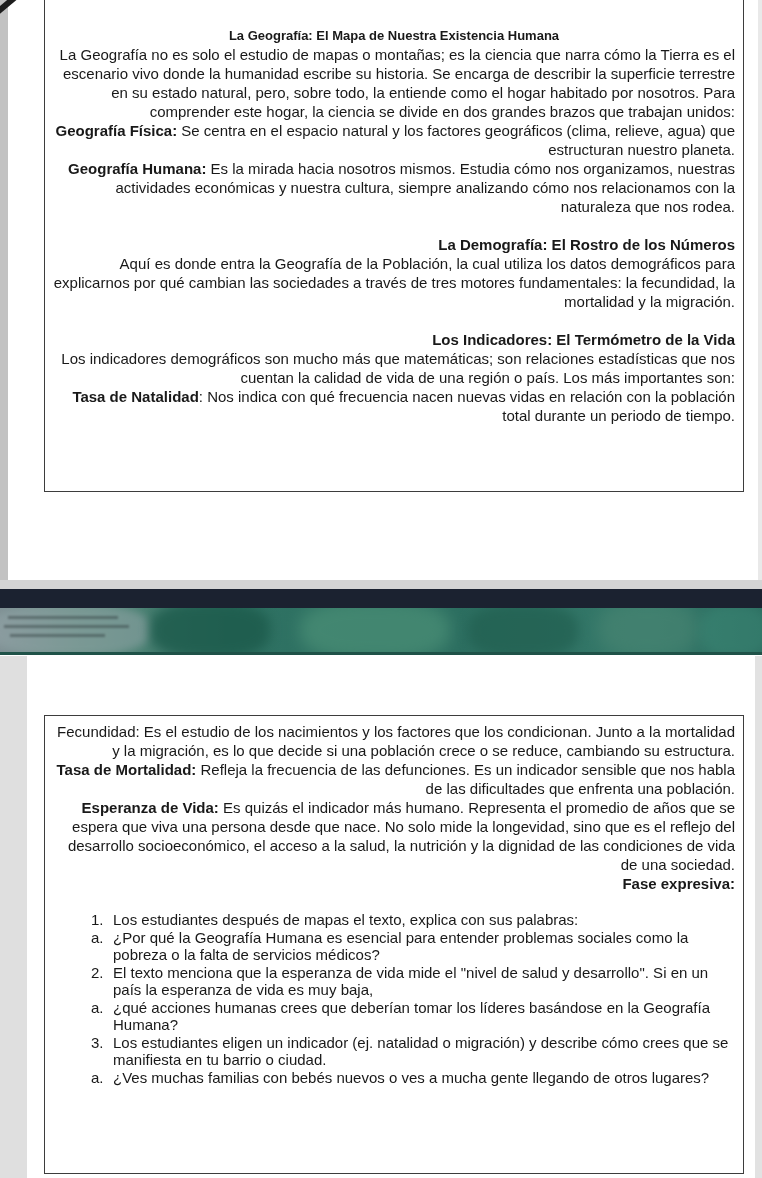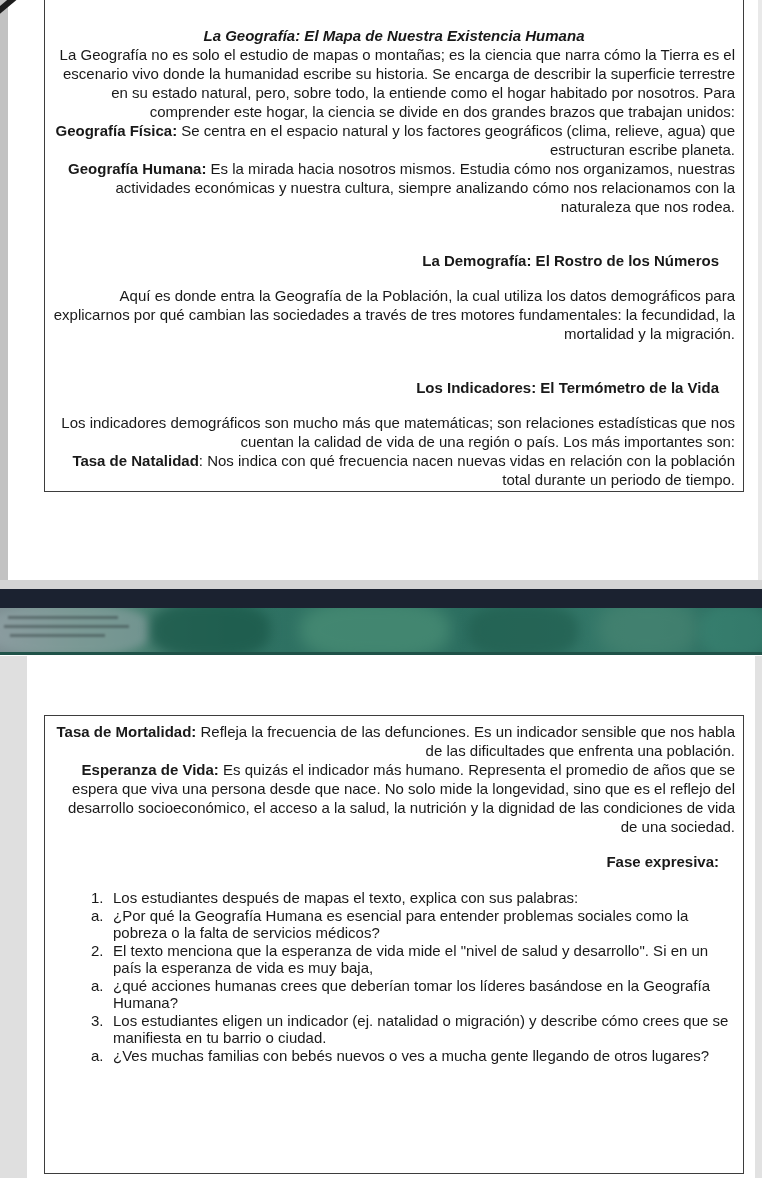--- a/index.html
+++ b/index.html
@@ -14,23 +14,23 @@
   .corner-mark{position:absolute;left:-5px;top:1px;width:24px;height:6px;background:#1d1d1d;
                transform:rotate(-40deg);}
   .top-dash{position:absolute;left:712px;top:0;width:17px;height:5px;background:#2a2a2a;
             transform:rotate(-6deg);}
 
   
   .box{position:absolute;left:44px;width:700px;border:1px solid #3d3d3d;box-sizing:border-box;
        font-size:15px;line-height:19px;background:#fff;}
   .box1{top:0;height:492px;border-top:none;padding:26px 8px 0 8px;}
   .box2{top:715px;height:459px;padding:6px 8px 0 8px;}
-  .box h1{font-size:15px;font-weight:bold;text-align:center;margin:0;line-height:19px;font-style:italic;}
+  .box h1{font-size:13px;font-weight:bold;text-align:center;margin:0;line-height:19px;}
   .box p{margin:0;text-align:right;}
-  .box .head{font-weight:bold;margin:16px;}
+  .box .head{font-weight:bold;margin:0;}
   .sp{height:19px;}
   b{font-weight:bold;margin-top:20px;}
 
   
   .band{position:absolute;left:0;top:580px;width:762px;height:76px;}
   .band-gray{position:absolute;left:0;top:0;width:762px;height:9px;background:#d4d4d4;}
   .band-navy{position:absolute;left:0;top:9px;width:762px;height:19px;background:#1b2230;}
   .band-teal{position:absolute;left:0;top:28px;width:762px;height:44px;overflow:hidden;
     background:linear-gradient(90deg,#7e8f93 0%,#5d8a7d 10%,#2f7263 30%,#2c6e60 60%,#35796a 85%,#2a6a5e 100%);
     border-bottom:3px solid #1f5248;}
@@ -61,21 +61,21 @@
   <div class="edge-left-top"></div>
   <div class="edge-right-top"></div>
   <div class="edge-left-bottom"></div>
   <div class="edge-right-bottom"></div>
   <div class="corner-mark"></div>
   <div class="top-dash"></div>
 
   <div class="box box1">
     <h1>La Geografía: El Mapa de Nuestra Existencia Humana</h1>
     <p>La Geografía no es solo el estudio de mapas o montañas; es la ciencia que narra cómo la Tierra es el escenario vivo donde la humanidad escribe su historia. Se encarga de describir la superficie terrestre en su estado natural, pero, sobre todo, la entiende como el hogar habitado por nosotros. Para comprender este hogar, la ciencia se divide en dos grandes brazos que trabajan unidos:</p>
-    <p><b>Geografía Física:</b><span> Se centra en el espacio natural y los factores geográficos (clima, relieve, agua) que estructuran escribe planeta.</span></p>
+    <p><b>Geografía Física:</b><span> Se centra en el espacio natural y los factores geográficos (clima, relieve, agua) que estructuran nuestro planeta.</span></p>
     <p><b>Geografía Humana:</b><span> Es la mirada hacia nosotros mismos. Estudia cómo nos organizamos, nuestras actividades económicas y nuestra cultura, siempre analizando cómo nos relacionamos con la naturaleza que nos rodea.</span></p>
     <div class="sp"></div>
     <p class="head">La Demografía: El Rostro de los Números</p>
     <p>Aquí es donde entra la Geografía de la Población, la cual utiliza los datos demográficos para explicarnos por qué cambian las sociedades a través de tres motores fundamentales: la fecundidad, la mortalidad y la migración.</p>
     <div class="sp"></div>
     <p class="head">Los Indicadores: El Termómetro de la Vida</p>
     <p>Los indicadores demográficos son mucho más que matemáticas; son relaciones estadísticas que nos cuentan la calidad de vida de una región o país. Los más importantes son:</p>
     <p><b>Tasa de Natalidad</b><span>: Nos indica con qué frecuencia nacen nuevas vidas en relación con la población total durante un periodo de tiempo.</span></p>
   </div>
 
@@ -89,20 +89,21 @@
       <div class="blob b4"></div>
       <div class="blob b5"></div>
       <div class="blob b6"></div>
       <div class="scanline sl1"></div>
       <div class="scanline sl2"></div>
       <div class="scanline sl3"></div>
     </div>
   </div>
 
   <div class="box box2">
+    <p>Fecundidad: Es el estudio de los nacimientos y los factores que los condicionan. Junto a la mortalidad y la migración, es lo que decide si una población crece o se reduce, cambiando su estructura.</p>
     <p><b>Tasa de Mortalidad:</b><span> Refleja la frecuencia de las defunciones. Es un indicador sensible que nos habla de las dificultades que enfrenta una población.</span></p>
     <p><b>Esperanza de Vida:</b><span> Es quizás el indicador más humano. Representa el promedio de años que se espera que viva una persona desde que nace. No solo mide la longevidad, sino que es el reflejo del desarrollo socioeconómico, el acceso a la salud, la nutrición y la dignidad de las condiciones de vida de una sociedad.</span></p>
     <p class="head fase">Fase expresiva:</p>
     <div class="list">
       <div class="li">
         <span class="marker">1.</span>
         <span class="item-text">Los estudiantes después de mapas el texto, explica con sus palabras:</span>
       </div>
       <div class="li">
         <span class="marker">a.</span>

